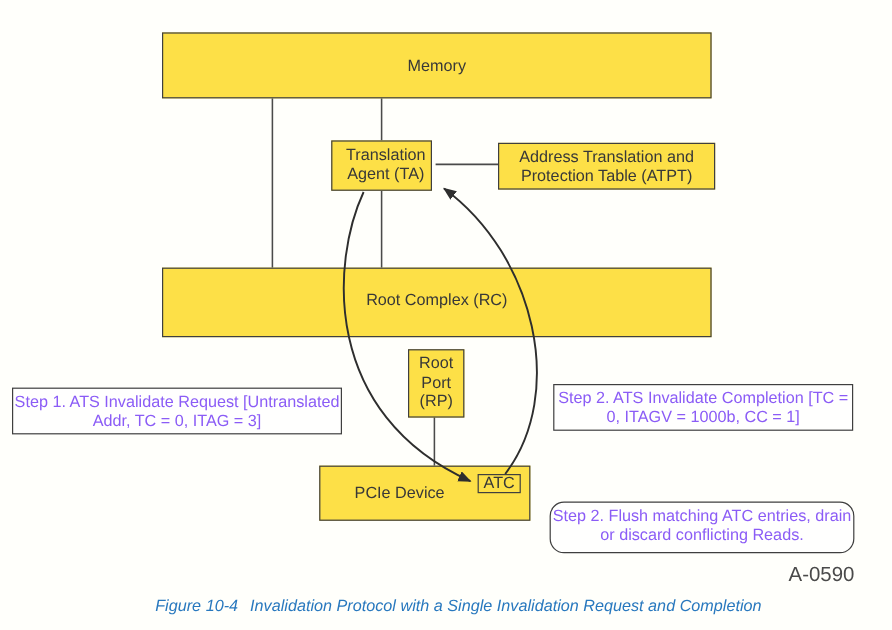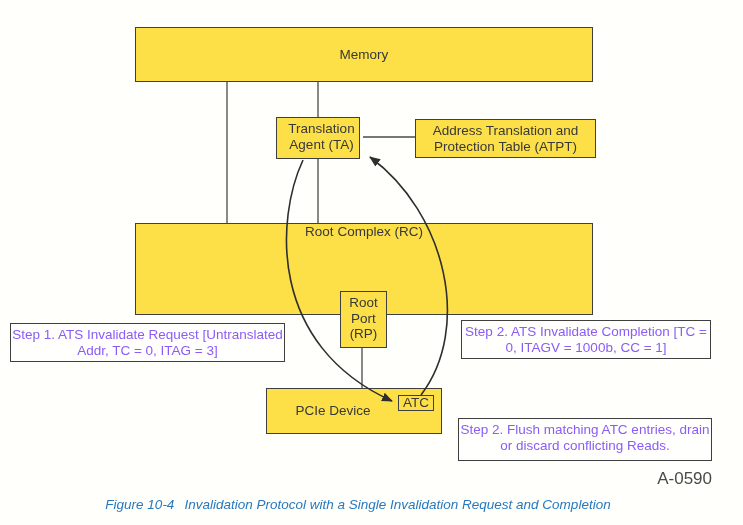--- a/index.html
+++ b/index.html
@@ -18,42 +18,43 @@
     color:#383838;
     font-size:13.5px;
     line-height:1.16;
     text-align:center;
     z-index:1;
   }
   .box .ln{display:block;}
   #memory-box{left:135px;top:27px;width:458px;height:55px;display:flex;align-items:center;justify-content:center;}
   #ta-box{left:276px;top:117px;width:84px;height:42px;padding:3px 0 0 7px;text-align:center;z-index:3;}
   #atpt-box{left:415px;top:119px;width:181px;height:39px;padding-top:3px;z-index:3;}
-  #rc-box{left:135px;top:223px;width:458px;height:92px;padding-top:0;}
+  #rc-box{left:135px;top:223px;width:458px;height:58px;padding-top:18px;}
   #rp-box{left:340px;top:291px;width:47px;height:57px;padding-top:3px;z-index:3;text-align:center;}
   #pcie-box{left:266px;top:388px;width:176px;height:46px;}
   #pcie-label{position:absolute;left:0;top:0;width:132px;height:100%;display:flex;align-items:center;justify-content:center;}
   #atc-box{left:398px;top:395px;width:36px;height:16px;display:flex;align-items:center;justify-content:center;z-index:3;}
   .step-box{
     position:absolute;box-sizing:border-box;
     border:1.5px solid #3f3f3f;background:#fffffe;
     color:#8b5cf6;font-size:13.5px;line-height:1.18;text-align:center;
     padding-top:3px;z-index:1;
   }
   #step1-box{left:10px;top:323px;width:275px;height:39px;}
   #step3-box{left:461px;top:320px;width:250px;height:39px;}
-  #step2-box{left:458px;top:418px;width:254px;height:43px;}
+  #step2-box{left:458px;top:418px;width:254px;height:43px;border-radius:12px;}
   #artifact-id{
     position:absolute;right:31px;top:469px;
     font-size:17px;color:#4a4a4a;z-index:1;
   }
   #figure-caption{
     position:absolute;left:0;top:497px;width:716px;
     text-align:center;font-style:italic;font-size:13.5px;
     z-index:1;
+    padding-left:24px;
   }
   #figure-caption .cap-label{margin-right:10px;}
   #wires{position:absolute;left:0;top:0;width:743px;height:525px;z-index:2;pointer-events:none;}
 </style>
 </head>
 <body>
 
 <div id="page">
 
   <div class="box" id="memory-box">

